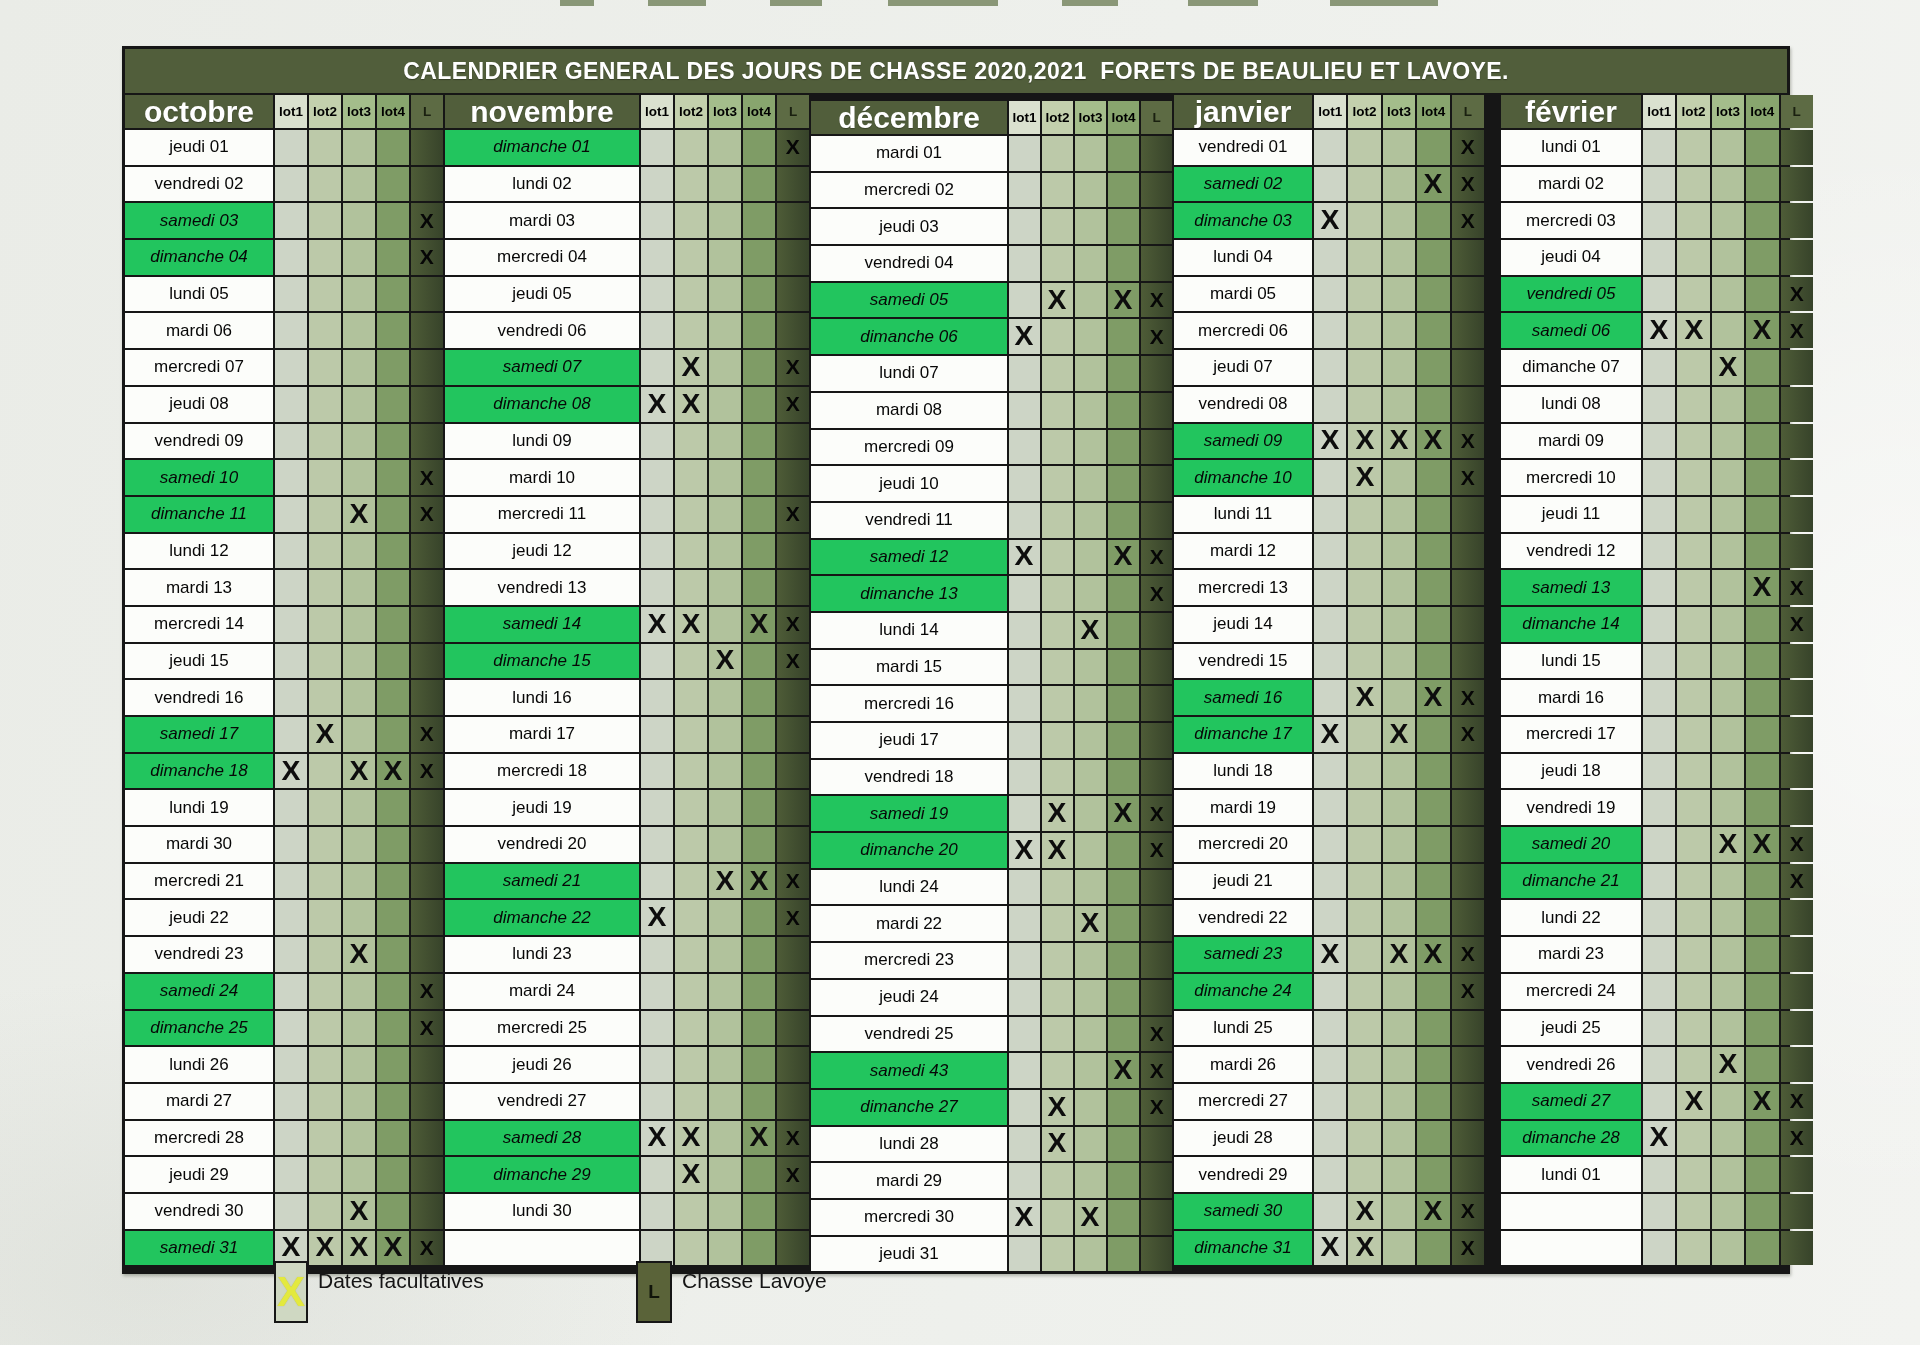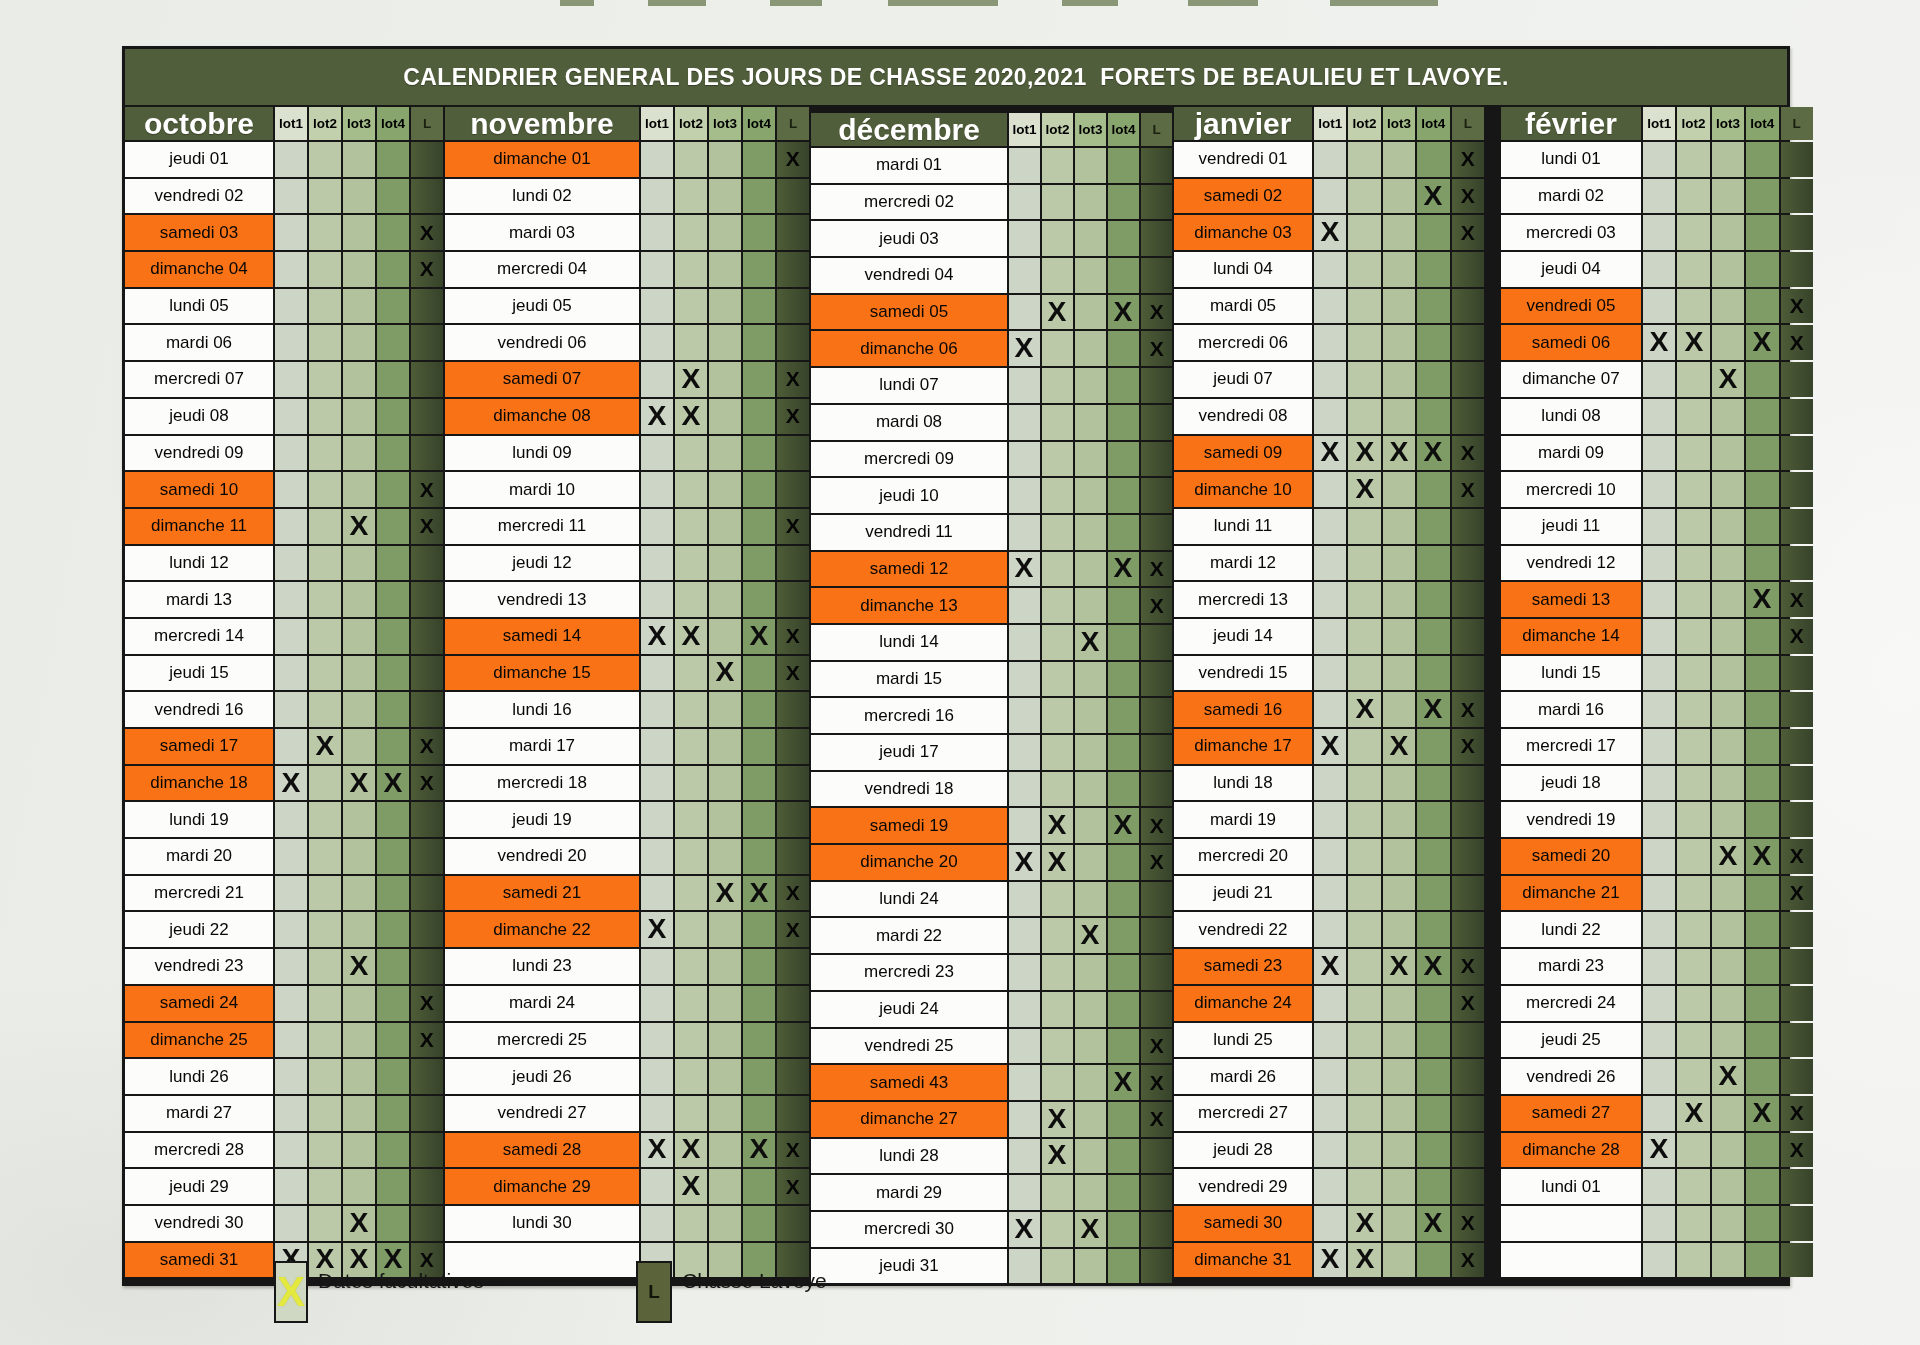--- a/index.html
+++ b/index.html
@@ -15,21 +15,21 @@
       radial-gradient(ellipse 700px 900px at 99% 50%, rgba(255,255,255,.5), transparent 60%);
   }
   .top-dash{position:absolute;top:0;height:6px;background:#71815a;opacity:.8;}
 
   #table-wrap{
     position:absolute;left:122px;top:46px;width:1668px;
     background:#161616;border:3px solid #161616;box-sizing:border-box;
     box-shadow:1px 2px 3px rgba(60,65,50,.35);
   }
   #title-bar{
-    height:56px;background:#515e3b;margin-bottom:2px;
+    height:44px;background:#515e3b;margin-bottom:2px;
     display:flex;align-items:center;justify-content:center;
   }
   #title-bar span{
     color:#fff;font-weight:bold;font-size:23px;letter-spacing:.4px;white-space:pre;
     text-shadow:0 1px 1px rgba(0,0,0,.35);
   }
   #months{display:flex;gap:2px;}
   .month{display:grid;grid-auto-flow:row;gap:2px;grid-template-rows:33px repeat(31,34.7px);}
   .m0{grid-template-columns:148px repeat(5,32px);}
   .m1{grid-template-columns:194px repeat(5,32px);}
@@ -40,21 +40,21 @@
   .mh{background:#515e3b;color:#fff;font-weight:bold;font-size:30px;
       display:flex;align-items:center;justify-content:center;line-height:1;
       text-shadow:0 1px 1px rgba(0,0,0,.3);}
   .lh{display:flex;align-items:center;justify-content:center;
       font-size:13.5px;color:#000000;font-weight:bold;}
   .h1{background:#dae1cf;} .h2{background:#c3d0ad;} .h3{background:#a4bd8b;}
   .h4{background:#88a56e;} .h5{background:#5d6b44;color:#1a2010;}
 
   .day{background:#fcfdfa;display:flex;align-items:center;justify-content:center;
        font-size:17px;color:#070707;}
-  .day.we{background:#f97316;}
+  .day.we{background:#22c55e;font-style:italic;}
   .mc{display:flex;align-items:center;justify-content:center;}
   .c1{background:#cdd5c6;} .c2{background:#bcc9a9;} .c3{background:#b1c29c;}
   .c4{background:#7f9c66;}
   .c5{background:linear-gradient(90deg,#4e5c37,#37432a);}
   .xmark{font-weight:bold;font-size:27px;color:#0d0d0d;line-height:1;transform:scaleX(1.05);}
   .c5 .xmark{font-size:20px;color:#060606;}
 
   #legend{position:absolute;left:122px;top:1261px;width:1668px;height:70px;}
   .lg-swatch{
     position:absolute;top:0;height:62px;box-sizing:border-box;border:2px solid #161616;
@@ -224,21 +224,21 @@
         </div>
         <div class="mc c5">
           <div class="xmark">X</div>
         </div>
         <div class="day">lundi 19</div>
         <div class="mc c1"></div>
         <div class="mc c2"></div>
         <div class="mc c3"></div>
         <div class="mc c4"></div>
         <div class="mc c5"></div>
-        <div class="day">mardi 20</div>
+        <div class="day">mardi 30</div>
         <div class="mc c1"></div>
         <div class="mc c2"></div>
         <div class="mc c3"></div>
         <div class="mc c4"></div>
         <div class="mc c5"></div>
         <div class="day">mercredi 21</div>
         <div class="mc c1"></div>
         <div class="mc c2"></div>
         <div class="mc c3"></div>
         <div class="mc c4"></div>

